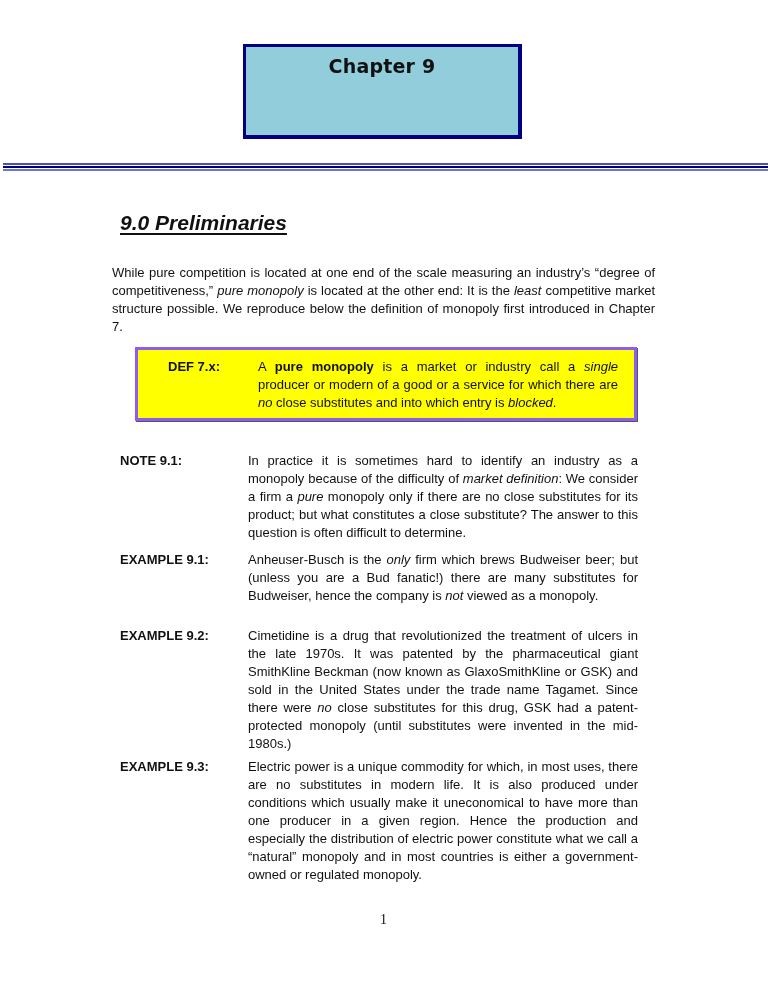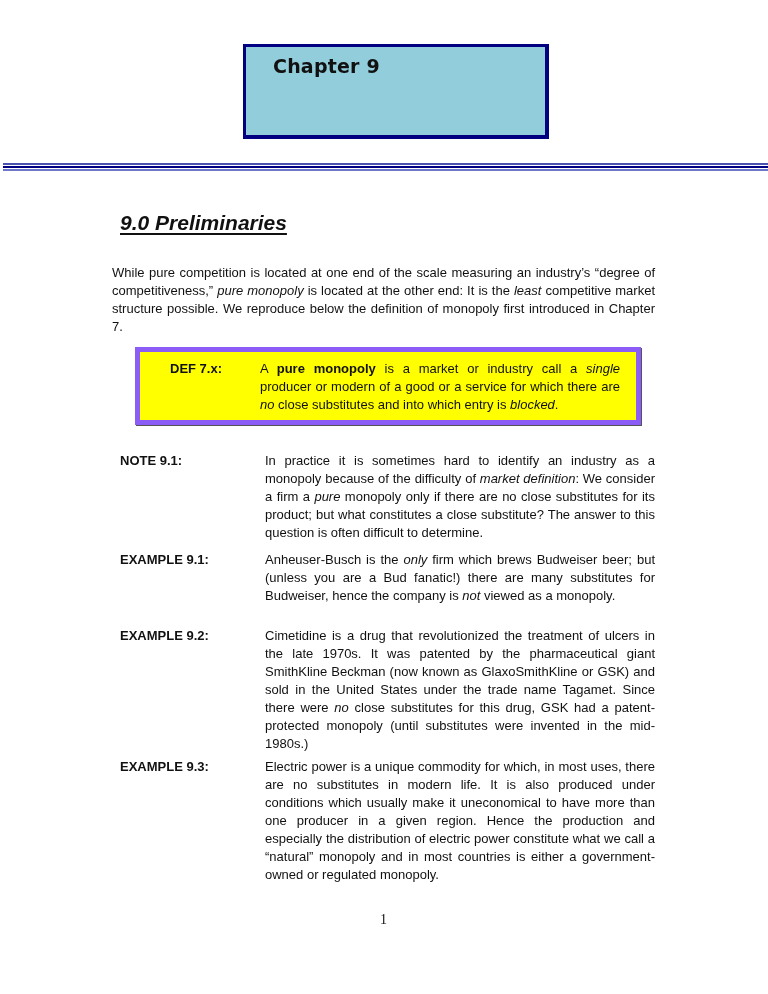--- a/index.html
+++ b/index.html
@@ -1,42 +1,42 @@
 <!DOCTYPE html>
 <html><head>
 <meta charset="utf-8">
 <style>
   html, body { margin:0; padding:0; background:#ffffff; }
   body { width:768px; height:994px; position:relative; overflow:hidden;
          font-family:"Liberation Sans", "DejaVu Sans", sans-serif; color:#111; }
   .chapter-box { position:absolute; left:243px; top:44px; width:272px; height:88px;
                  background:#92CDDC; border:3px solid #000080; border-right-width:4px; border-bottom-width:4px;
-                 text-align:left;padding-left:27px; }
+                 text-align:center; }
   .chapter-label { font-family:"DejaVu Sans", sans-serif; font-weight:bold; font-size:19px;
                    margin-top:8px; letter-spacing:0.2px; }
   .chapter-title { font-family:"DejaVu Sans", sans-serif; font-weight:bold; font-style:italic;
                    font-size:39px; line-height:44px; margin-top:1px; letter-spacing:0.5px; }
   .rule { position:absolute; left:3px; right:0; top:163px; height:9px; }
   .rule .l1 { position:absolute; left:0; right:0; top:0; height:2px; background:#4a52b0; }
   .rule .l2 { position:absolute; left:0; right:0; top:3px; height:2px; background:#000080; }
   .rule .l3 { position:absolute; left:0; right:0; top:6px; height:2px; background:#6e78c8; }
 
   .body-font { font-family:"Liberation Sans", "DejaVu Sans", sans-serif; font-size:13px; line-height:18px; }
   .section-heading { position:absolute; left:112px; top:211px; font-size:21px; font-weight:bold;
                      font-style:italic; text-decoration:underline; text-underline-offset:3px;margin-left:8px; }
   .intro { position:absolute; left:112px; top:264px; width:543px; text-align:justify; }
 
   .def-box { position:absolute; left:135px; top:347px; width:496px; height:68px;
-             background:#FFFF00; border:5px solid #8b5cf6; box-shadow:1px 1px 0 #555; }
+             background:#FFFF00; border:3px solid #8b5cf6; box-shadow:1px 1px 0 #555; }
   .def-label { position:absolute; left:30px; top:8px; font-weight:bold; }
   .def-text { position:absolute; left:120px; top:8px; width:360px; text-align:justify; }
 
   .entry { position:absolute; left:112px; width:543px; }
   .entry .label { position:absolute; left:8px; top:0; font-weight:bold; }
-  .entry .text { position:absolute; left:153px; top:0; width:390px; text-align:justify; }
+  .entry .text { position:absolute; left:136px; top:0; width:390px; text-align:justify; }
   .page-number { position:absolute; left:380px; top:912px; font-family:"Liberation Serif", serif; font-size:14px; }
 </style>
 </head>
 <body>
 
 <div class="chapter-box">
   <div class="chapter-label">Chapter 9</div>
 </div>
 
 <div class="rule">

